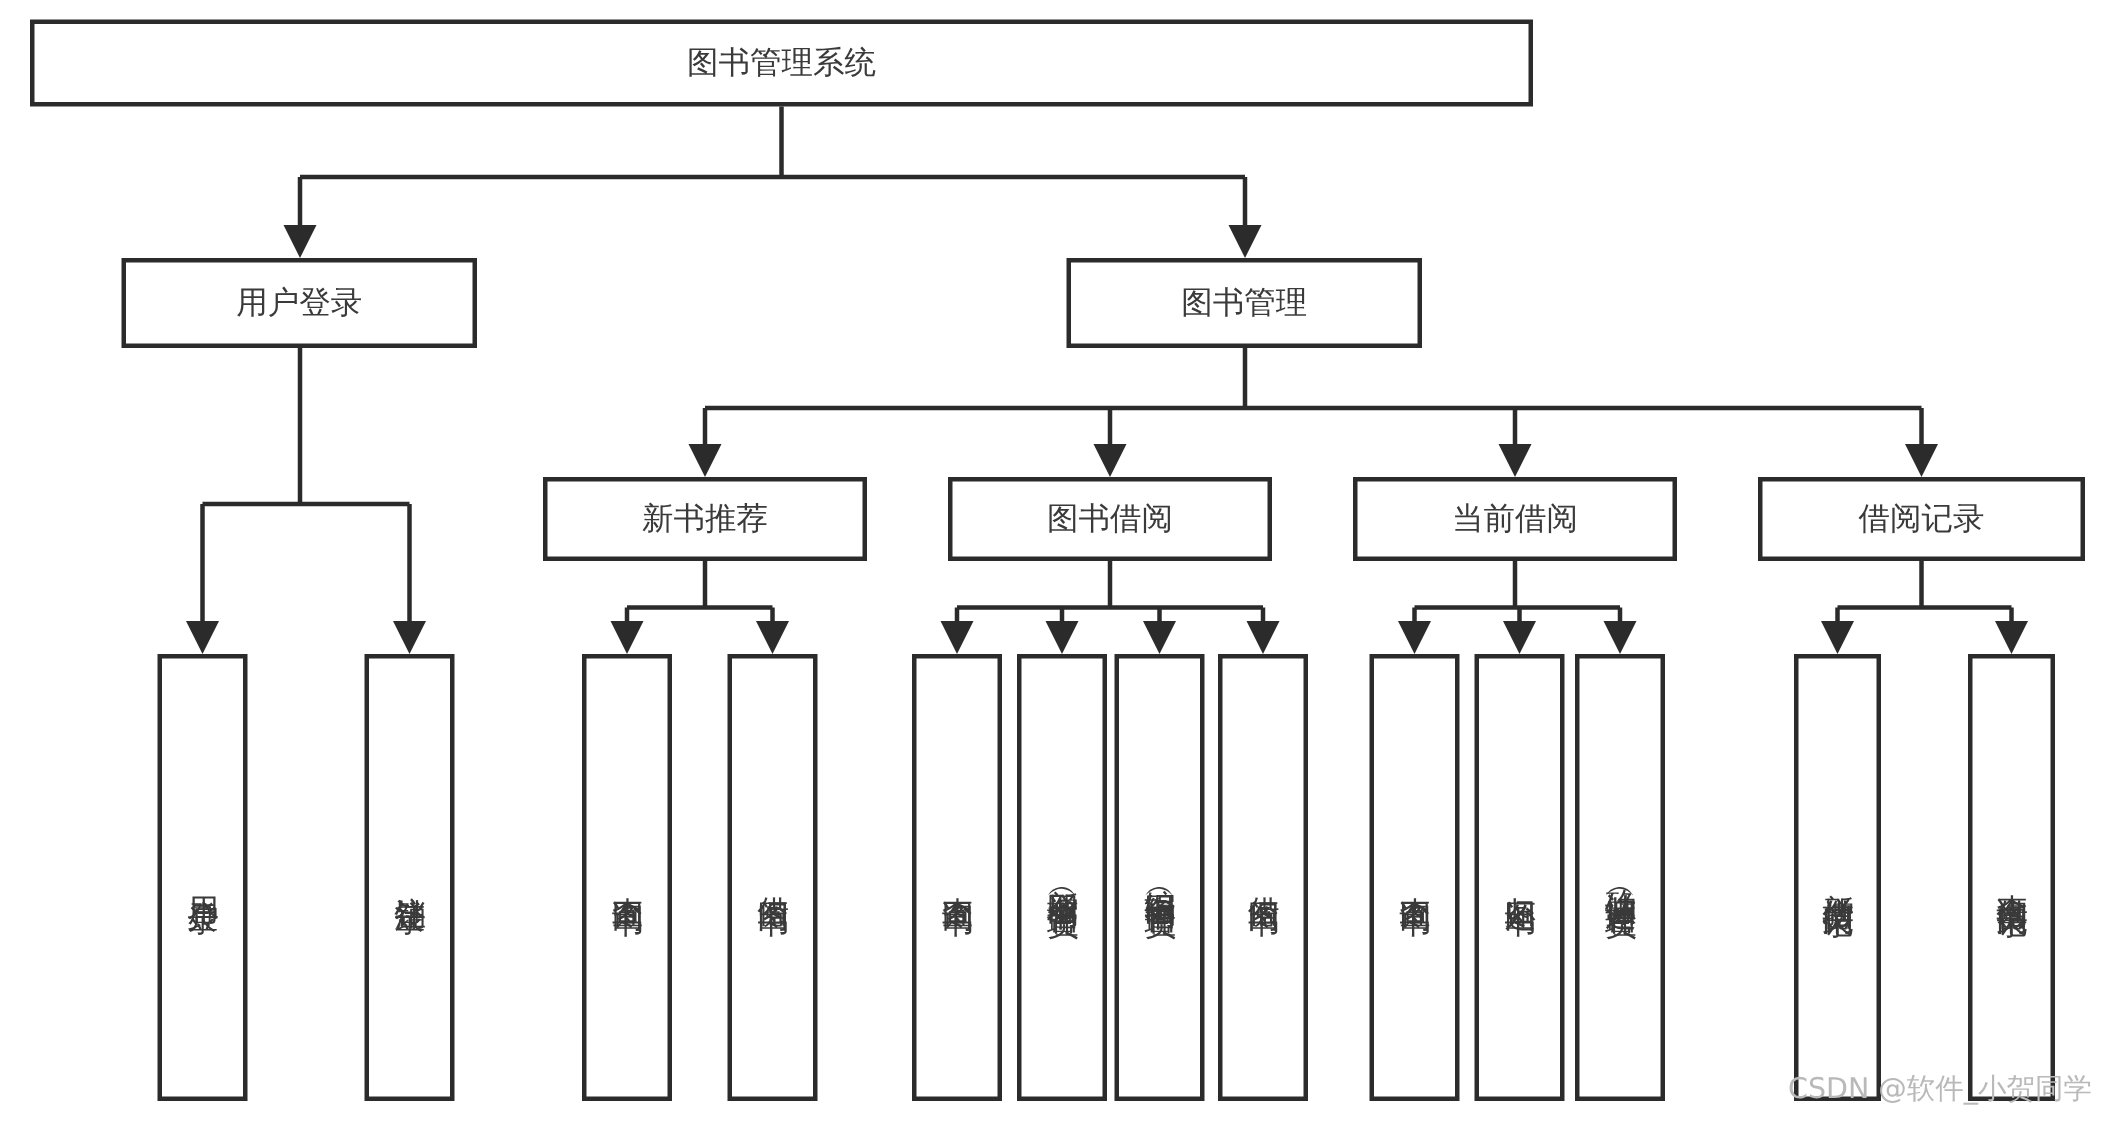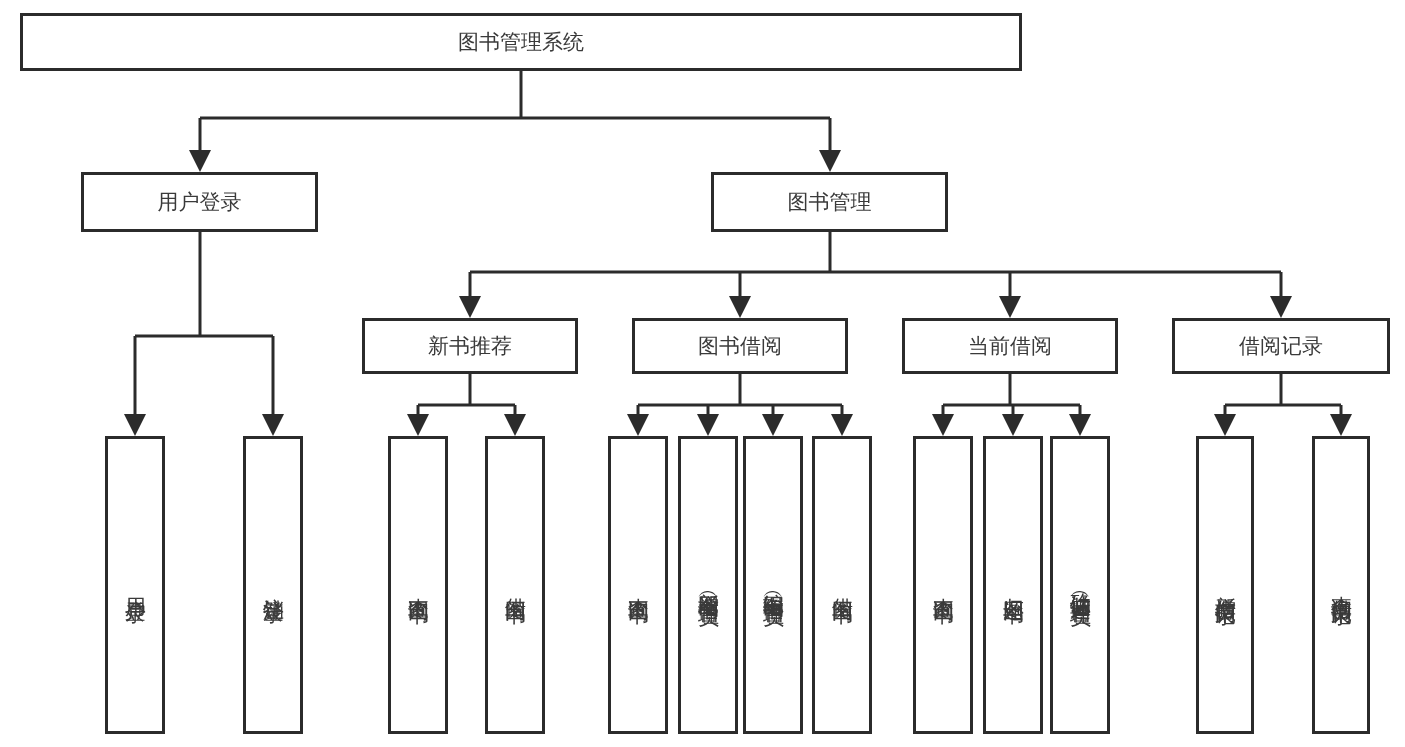--- a/index.html
+++ b/index.html
@@ -186,13 +186,14 @@
       <div class="leaf-label" style="left: 608px; top: 436px; width: 60px; height: 298px; display: flex; align-items: center; justify-content: center;">查询图书</div>
       <div class="leaf-label" style="left: 678px; top: 436px; width: 60px; height: 298px; display: flex; align-items: center; justify-content: center;">新增图书（管理员）</div>
       <div class="leaf-label" style="left: 743px; top: 436px; width: 60px; height: 298px; display: flex; align-items: center; justify-content: center;">编辑图书（管理员）</div>
       <div class="leaf-label" style="left: 812px; top: 436px; width: 60px; height: 298px; display: flex; align-items: center; justify-content: center;">借阅图书</div>
       <div class="leaf-label" style="left: 913px; top: 436px; width: 60px; height: 298px; display: flex; align-items: center; justify-content: center;">查询图书</div>
       <div class="leaf-label" style="left: 983px; top: 436px; width: 60px; height: 298px; display: flex; align-items: center; justify-content: center;">归还图书</div>
       <div class="leaf-label" style="left: 1050px; top: 436px; width: 60px; height: 298px; display: flex; align-items: center; justify-content: center;">确认归还（管理员）</div>
       <div class="leaf-label" style="left: 1196px; top: 436px; width: 58px; height: 298px; display: flex; align-items: center; justify-content: center;">新增借阅记录</div>
       <div class="leaf-label" style="left: 1312px; top: 436px; width: 58px; height: 298px; display: flex; align-items: center; justify-content: center;">查询借阅记录</div>
     </div>
+  <div class="watermark" style="left: 1192px; top: 713px;">CSDN @软件_小贺同学</div>
 </div>
 
 </body></html>

